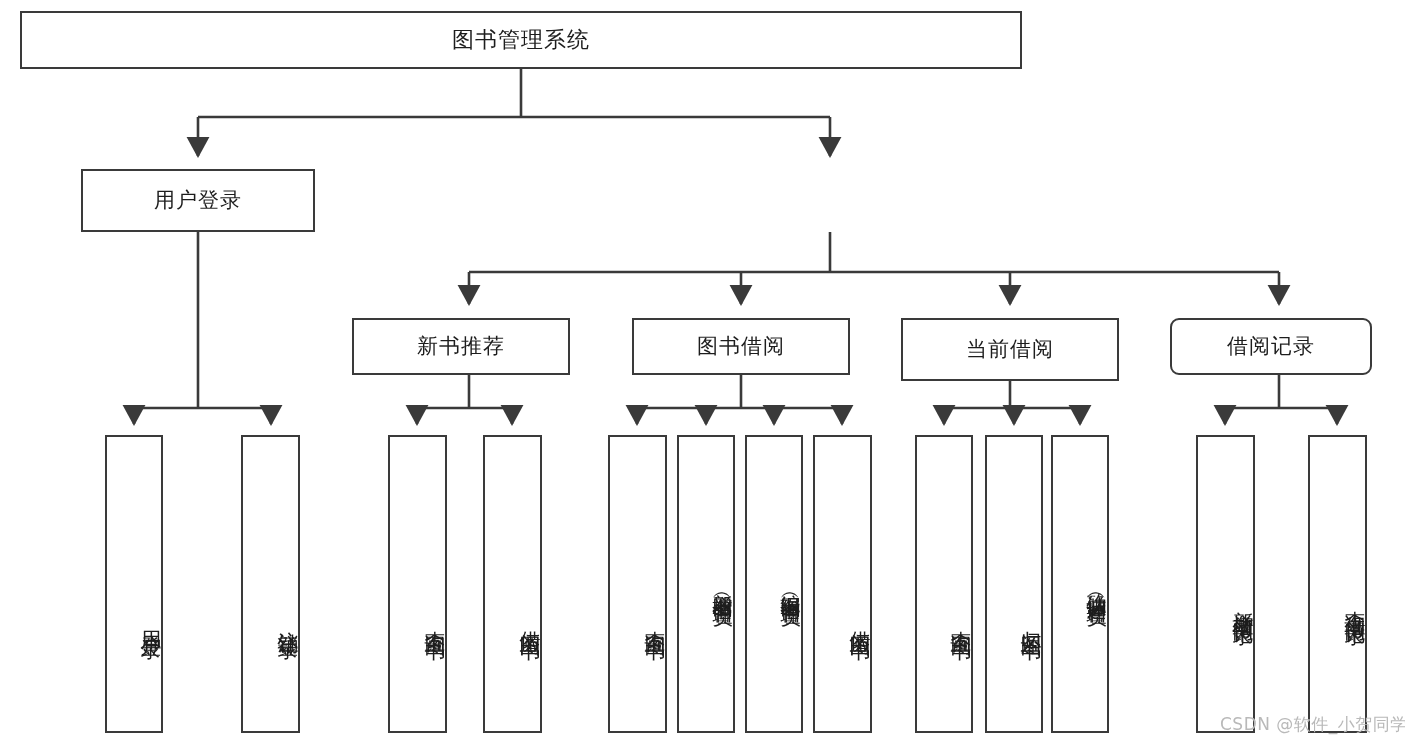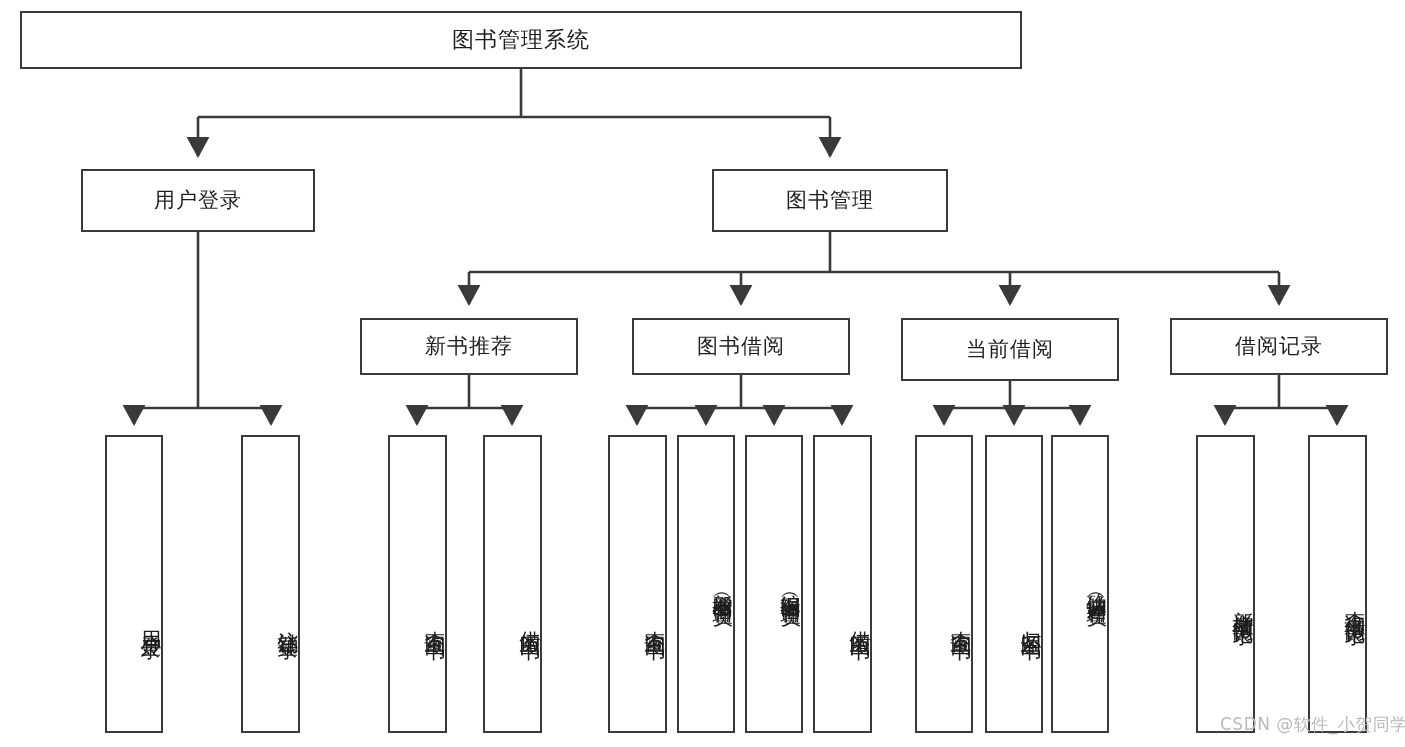--- a/index.html
+++ b/index.html
@@ -108,26 +108,25 @@
       <path d="M 1279 375 L 1279 408"></path>
       <path d="M 1225 408 L 1337 408"></path>
       <path d="M 1225 408 L 1225 424" marker-end="url(#arrow)"></path>
       <path d="M 1337 408 L 1337 424" marker-end="url(#arrow)"></path>
     </g>
   </svg>
 
   <div class="node horiz root" style="left:20px; top:11px; width:1002px; height:58px;">图书管理系统</div>
 
   <div class="node horiz" style="left:81px; top:169px; width:234px; height:63px;">用户登录</div>
-  <div class="node horiz" style="left:712px; top:169px; width:236px; height:63px;">图书管理</div>
 
-  <div class="node horiz" style="left:360px; top:318px; width:218px; height:57px;">新书推荐</div>
+  <div class="node horiz" style="left:352px; top:318px; width:218px; height:57px;">新书推荐</div>
   <div class="node horiz" style="left:632px; top:318px; width:218px; height:57px;">图书借阅</div>
   <div class="node horiz" style="left:901px; top:318px; width:218px; height:63px;">当前借阅</div>
-  <div class="node horiz" style="left:1170px; top:318px; width:218px; height:57px;">借阅记录</div>
+  <div class="node horiz" style="left:1170px; top:318px; width:202px; height:57px;border-radius:9px;">借阅记录</div>
 
   <div class="node vert" style="left:105px; top:435px; width:58px; height:298px; padding-top:72px;">用户登录</div>
   <div class="node vert" style="left:241px; top:435px; width:59px; height:298px; padding-top:72px;">注销登录</div>
 
   <div class="node vert" style="left:388px; top:435px; width:59px; height:298px; padding-top:72px;">查询图书</div>
   <div class="node vert" style="left:483px; top:435px; width:59px; height:298px; padding-top:72px;">借阅图书</div>
 
   <div class="node vert" style="left:608px; top:435px; width:59px; height:298px; padding-top:72px;">查询图书</div>
   <div class="node vert tall-text" style="left:677px; top:435px; width:58px; height:298px; padding-top:6px; font-size:20px;">新增图书（管理员）</div>
   <div class="node vert tall-text" style="left:745px; top:435px; width:58px; height:298px; padding-top:6px; font-size:20px;">编辑图书（管理员）</div>

